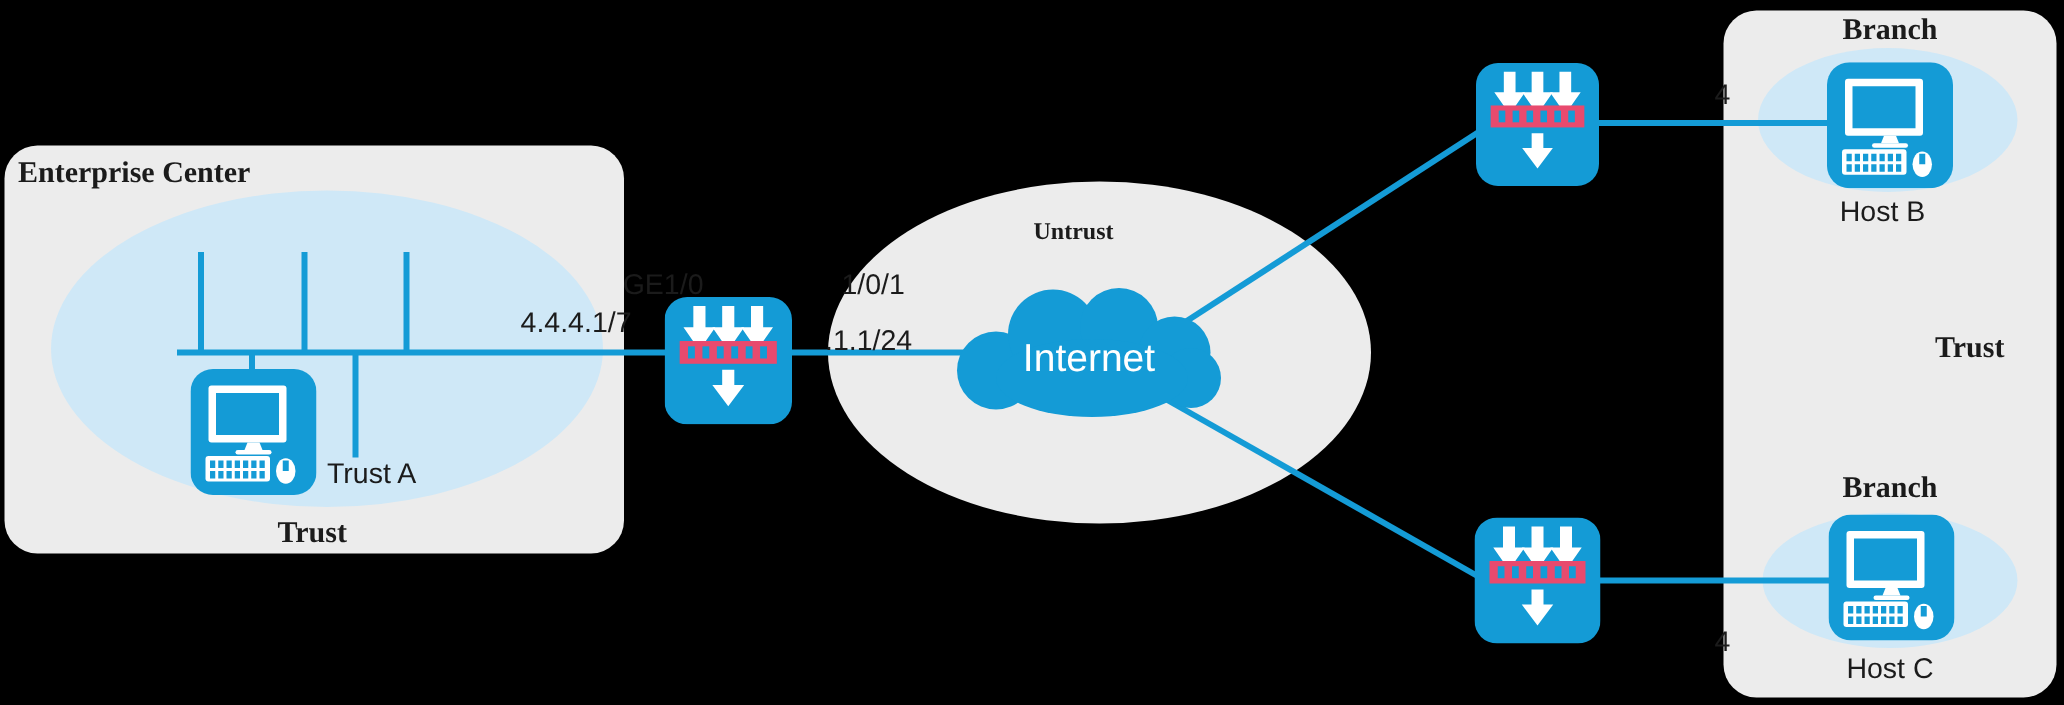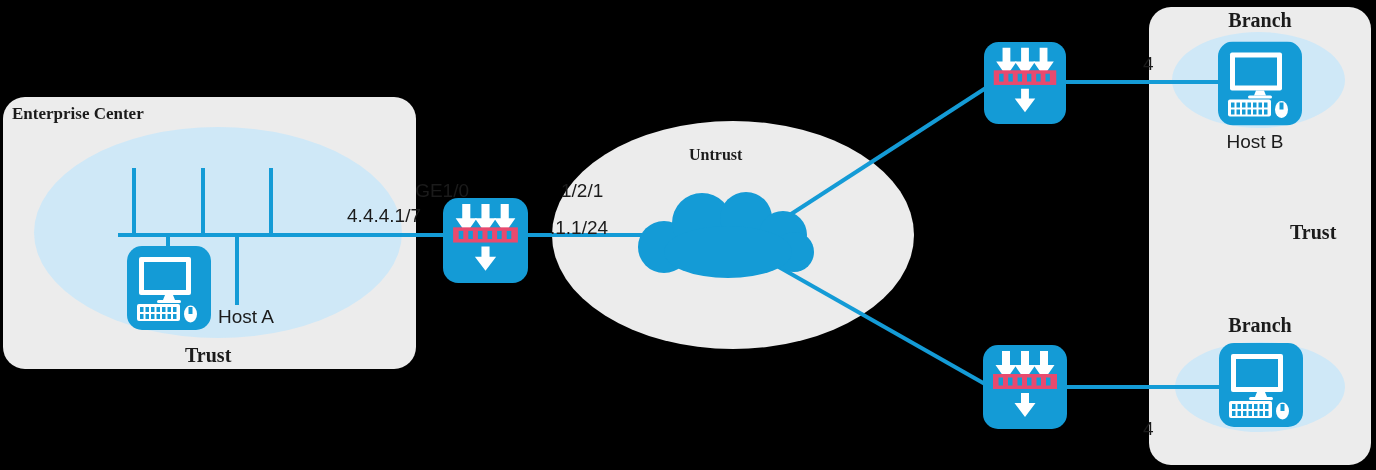--- a/index.html
+++ b/index.html
@@ -94,20 +94,21 @@
   <svg class="icon" style="left:628px;top:190px;" width="196" height="95" viewBox="0 0 196 95">
     <g fill="var(--accent-blue)">
       <circle cx="36" cy="57" r="26"></circle>
       <circle cx="74" cy="33" r="30"></circle>
       <circle cx="118" cy="28" r="26"></circle>
       <circle cx="155" cy="45" r="24"></circle>
       <circle cx="166" cy="62" r="20"></circle>
       <ellipse cx="100" cy="62" rx="64" ry="26"></ellipse>
     </g>
   </svg>
+  <div class="cloud-label" style="left:628px;top:223px;width:196px;">Internet</div>
 
   <svg class="icon" style="left:443px;top:198px;" width="85" height="85" viewBox="0 0 84 84">
       <use href="#fw-icon"></use>
     </svg>
   <svg class="icon" style="left:983px;top:42px;" width="84" height="82" viewBox="0 0 84 84">
       <use href="#fw-icon"></use>
     </svg>
   <svg class="icon" style="left:983px;top:345px;" width="84" height="84" viewBox="0 0 84 84">
       <use href="#fw-icon"></use>
     </svg>
@@ -115,33 +116,34 @@
   <svg class="icon" style="left:127px;top:246px;" width="84" height="84" viewBox="0 0 84 84">
       <use href="#pc-icon"></use>
     </svg>
   <svg class="icon" style="left:1218px;top:41px;" width="84" height="85" viewBox="0 0 84 84">
       <use href="#pc-icon"></use>
     </svg>
   <svg class="icon" style="left:1219px;top:343px;" width="84" height="84" viewBox="0 0 84 84">
       <use href="#pc-icon"></use>
     </svg>
 
-  <div class="label bold" style="left:12px;top:104px;font-size:17px;">Enterprise Center</div>
+  <div class="label bold" style="left:12px;top:104px;font-size:20px;">Enterprise Center</div>
   <div class="label bold" style="left:185px;top:344px;font-size:20px;">Trust</div>
-  <div class="label" style="left:218px;top:306px;">Host A</div>
+  <div class="label" style="left:218px;top:306px;">Trust A</div>
 
   <div class="label" style="right:907px;top:180px;">GE1/0</div>
   <div class="label" style="right:955px;top:205px;">4.4.4.1/7</div>
-  <div class="label" style="left:561px;top:180px;">1/2/1</div>
+  <div class="label" style="left:561px;top:180px;">1/0/1</div>
   <div class="label" style="left:550px;top:205px;margin-top:12px;">.1.1/24</div>
 
   <div class="label bold" style="left:689px;top:146px;font-size:16px;">Untrust</div>
 
   <div class="label bold center" style="left:1149px;top:9px;width:222px;font-size:20px;">Branch</div>
   <div class="label center" style="left:1149px;top:131px;width:212px;">Host B</div>
   <div class="label" style="left:1143px;top:53px;">4</div>
 
   <div class="label bold" style="left:1290px;top:221px;font-size:20px;">Trust</div>
 
   <div class="label bold center" style="left:1149px;top:314px;width:222px;font-size:20px;">Branch</div>
+  <div class="label center" style="left:1149px;top:436px;width:222px;">Host C</div>
   <div class="label" style="left:1143px;top:418px;">4</div>
 
 </div>
 
 </body></html>

